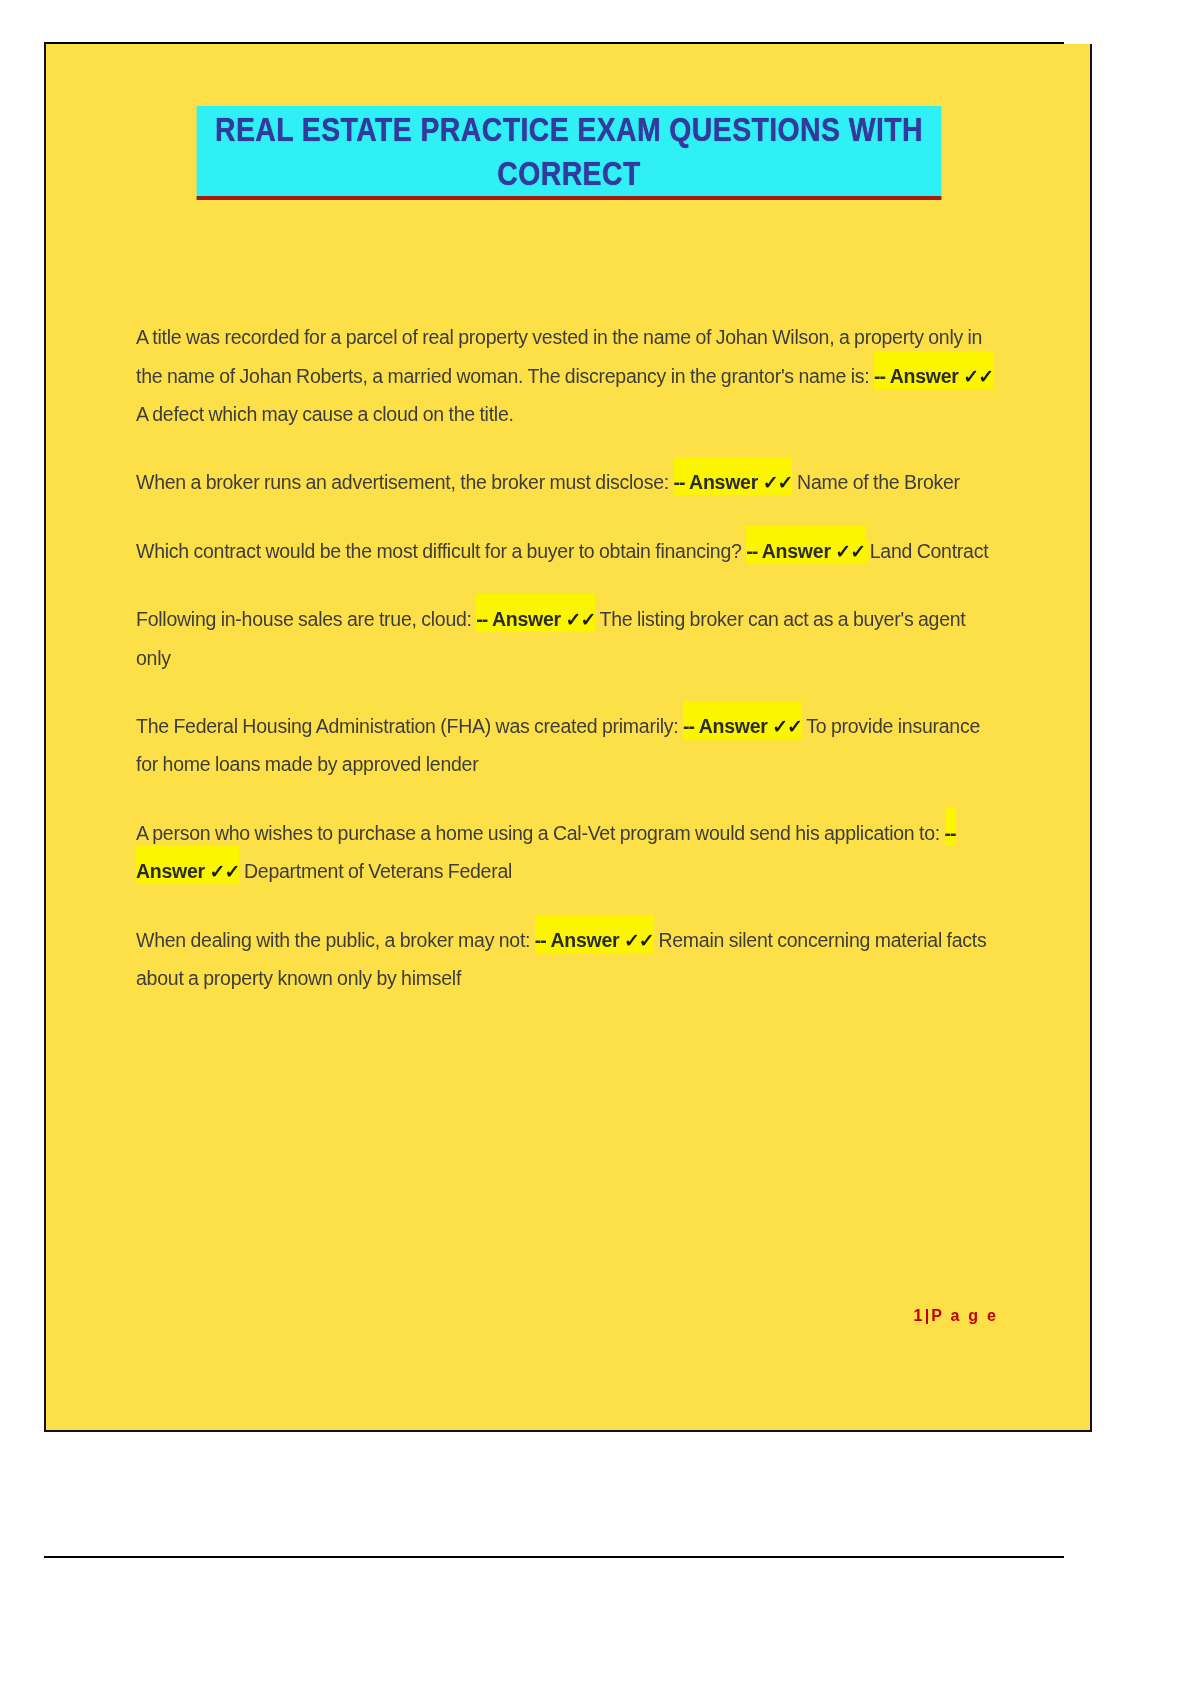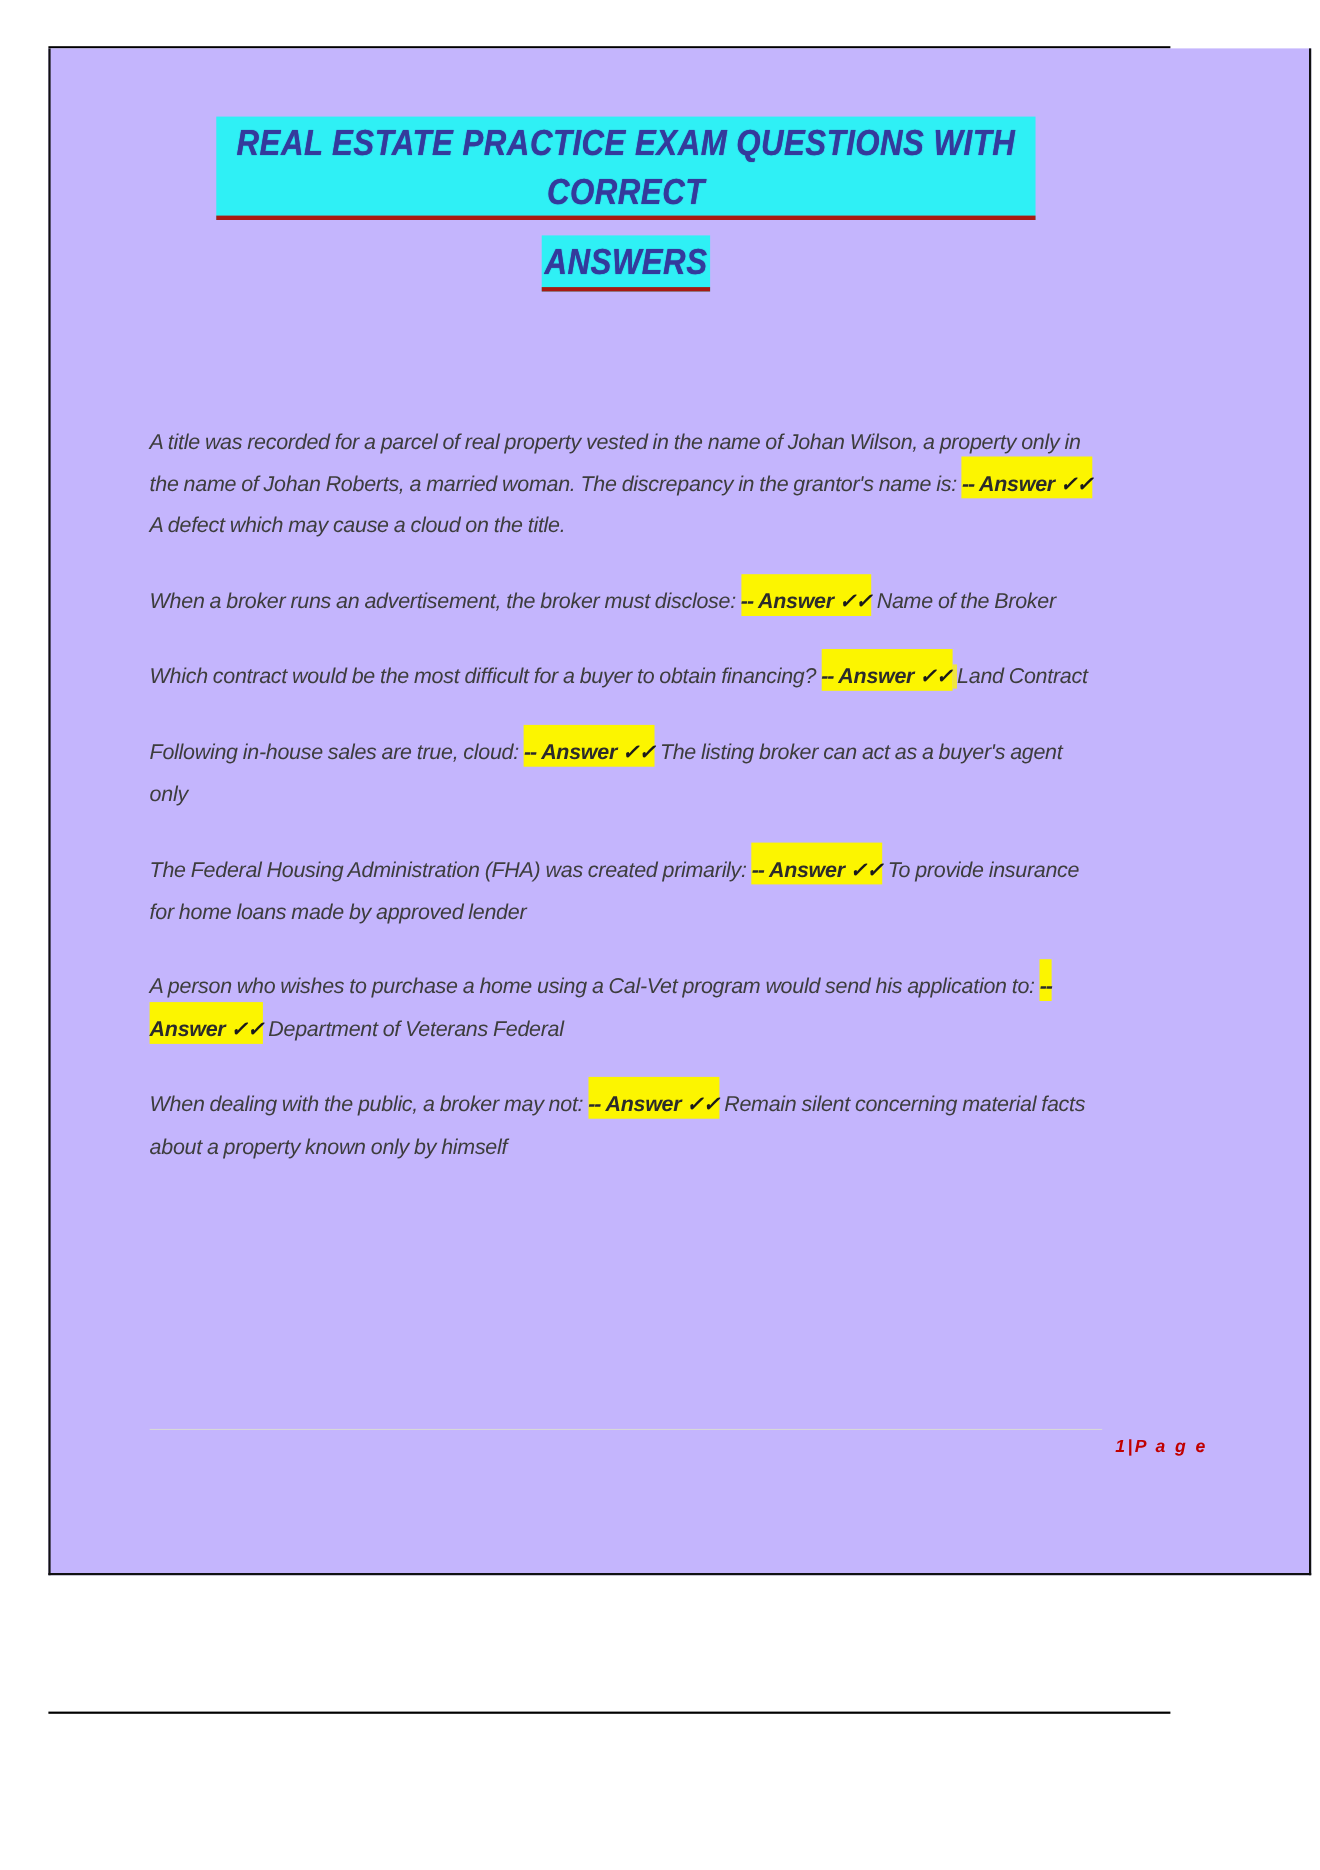--- a/index.html
+++ b/index.html
@@ -29,27 +29,26 @@
     top: 42px;
     width: 1020px;
     height: 0;
     border-top: 2px solid #000000;
   }
 
   .doc-page {
     position: absolute;
     left: 44px;
     top: 44px;
-    width: 1148px;
+    width: 1048px;
     height: 1388px;
-    background: #c4b5fd;
+    background: #fde047;
     border: 2px solid #111111;
     border-top: none;
     box-sizing: border-box;
-    font-style: italic;
   }
 
   .bottom-edge {
     position: absolute;
     left: 44px;
     top: 1556px;
     width: 1020px;
     height: 0;
     border-top: 2px solid #000000;
   }
@@ -155,23 +154,20 @@
 <div class="page-canvas">
 
   <div class="top-edge"></div>
 
   <div class="doc-page">
 
     <div class="content">
 
       <div class="doc-title">
         <span class="title-run">REAL ESTATE PRACTICE EXAM QUESTIONS WITH CORRECT</span>
-        <div class="title-line2">
-          <span class="title-run">ANSWERS</span>
-        </div>
       </div>
 
       <div class="body-block">
 
         <p class="qa"><span>A title was recorded for a parcel of real property vested in the name of Johan Wilson, a property only in the name of Johan Roberts, a married woman. The discrepancy in the grantor's name is:</span> <span class="hl"><span class="dash">--</span> <span class="ans-word">Answer</span> <span class="ticks">✓✓</span></span> <span>A defect which may cause a cloud on the title.</span></p>
 
         <p class="qa"><span>When a broker runs an advertisement, the broker must disclose:</span> <span class="hl"><span class="dash">--</span> <span class="ans-word">Answer</span> <span class="ticks">✓✓</span></span> <span>Name of the Broker</span></p>
 
         <p class="qa"><span>Which contract would be the most difficult for a buyer to obtain financing?</span> <span class="hl"><span class="dash">--</span> <span class="ans-word">Answer</span> <span class="ticks">✓✓</span></span><span class="sliver"> </span><span>Land Contract</span></p>
 

